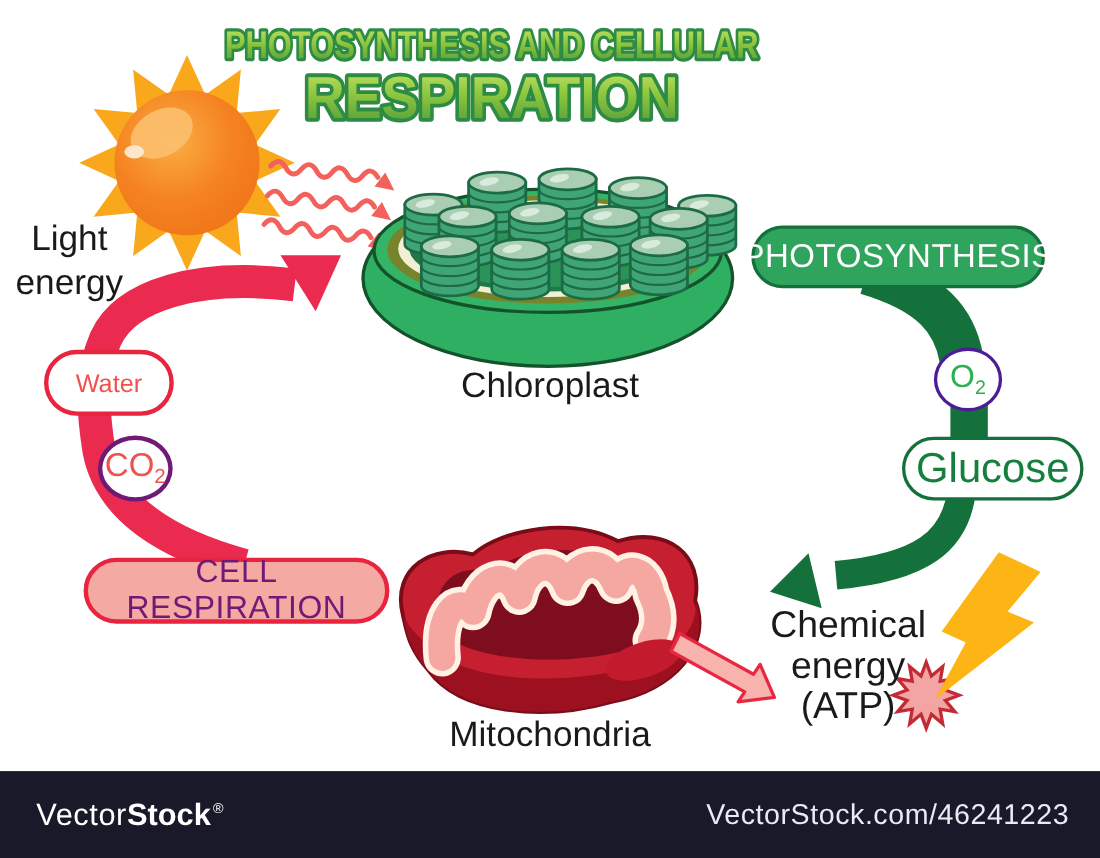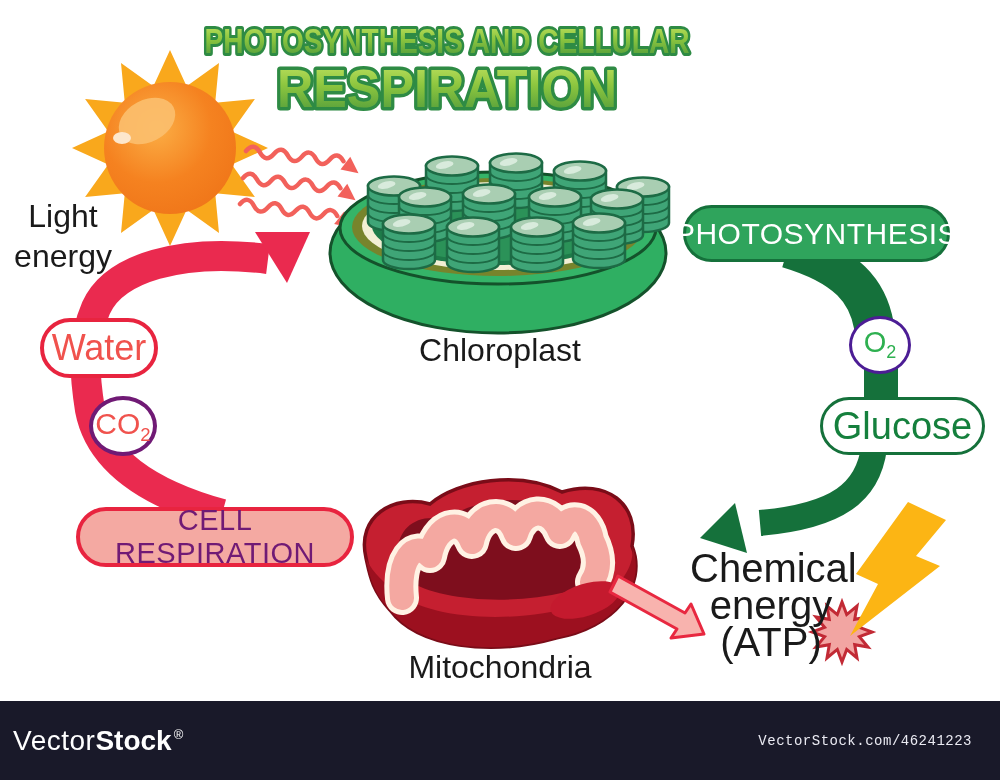--- a/index.html
+++ b/index.html
@@ -11,45 +11,45 @@
   .abs{position:absolute;z-index:2;}
   .blabel{color:#1a1a1a;text-align:center;line-height:1.2;}
   .pill{
     display:flex;align-items:center;justify-content:center;
     box-sizing:border-box;border-radius:32px;text-align:center;
   }
   .pill-photo{background:#2FA45C;border:3px solid #15713B;color:#ffffff;
     font-size:30px;letter-spacing:.5px;}
   .pill-cellresp{background:#F4A9A2;border:4px solid #E8243F;color:#701a75;
     font-size:29px;letter-spacing:.5px;}
-  .pill-water{background:#ffffff;border:4px solid #E8243F;color:#F0524D;font-size:36px;}
+  .pill-water{background:#ffffff;border:4px solid #E8243F;color:#F0524D;font-size:23px;}
   .pill-co2{background:#ffffff;border:4px solid #701a75;color:#F0524D;font-size:30px;border-radius:50%;}
   .pill-o2{background:#ffffff;border:3px solid #4c1d95;color:#2EB050;font-size:29px;border-radius:50%;}
   .pill-glucose{background:#ffffff;border:3px solid #15713B;color:#15803d;font-size:38px;}
   .subscript{font-size:0.62em;vertical-align:-0.35em;}
   #light-energy{left:0px;top:196px;width:126px;font-size:32px;line-height:40px;}
   #chloroplast-label{left:400px;top:331px;width:200px;font-size:32px;}
   #mitochondria-label{left:402px;top:648px;width:196px;font-size:32px;}
-  #chemical-energy-label{left:690px;top:550px;width:162px;font-size:40px;line-height:37px;text-align:center;}
+  #chemical-energy-label{left:690px;top:550px;width:162px;font-size:34px;line-height:37px;text-align:center;}
   #photosynthesis-pill{left:683px;top:205px;width:267px;height:57px;}
   #cellresp-pill{left:76px;top:507px;width:278px;height:60px;}
   #water-pill{left:40px;top:318px;width:118px;height:60px;}
   #co2-pill{left:89px;top:396px;width:68px;height:60px;}
   #o2-pill{left:849px;top:316px;width:62px;height:58px;}
   #glucose-pill{left:820px;top:397px;width:165px;height:58px;}
   #watermark-bar{
     position:absolute;left:0;right:0;top:701px;bottom:0;background:#191929;z-index:3;
     display:flex;align-items:center;justify-content:space-between;
-    padding:0 28px 0 13px;box-sizing:border-box;color:#ffffff;text-align:right;
+    padding:0 28px 0 33px;box-sizing:border-box;color:#ffffff;text-align:right;
   }
   .brand{font-size:28px;}
   .brand-light{font-weight:300;letter-spacing:.5px;}
   .brand-bold{font-weight:700;}
   .brand-reg{font-size:13px;vertical-align:super;margin-left:2px;}
-  .site-ref{font-size:14px;color:#EAEAF2;letter-spacing:.5px;font-family:Liberation Mono, monospace;}
+  .site-ref{font-size:26px;color:#EAEAF2;letter-spacing:.5px;}
 </style>
 </head>
 <body>
 
 <div id="canvas">
 
   <svg id="art" width="1000" height="780" viewBox="0 0 1000 780">
     <defs>
       <linearGradient id="titleGrad" x1="0" y1="0" x2="0" y2="1">
         <stop offset="0" stop-color="#C8E665"></stop>

